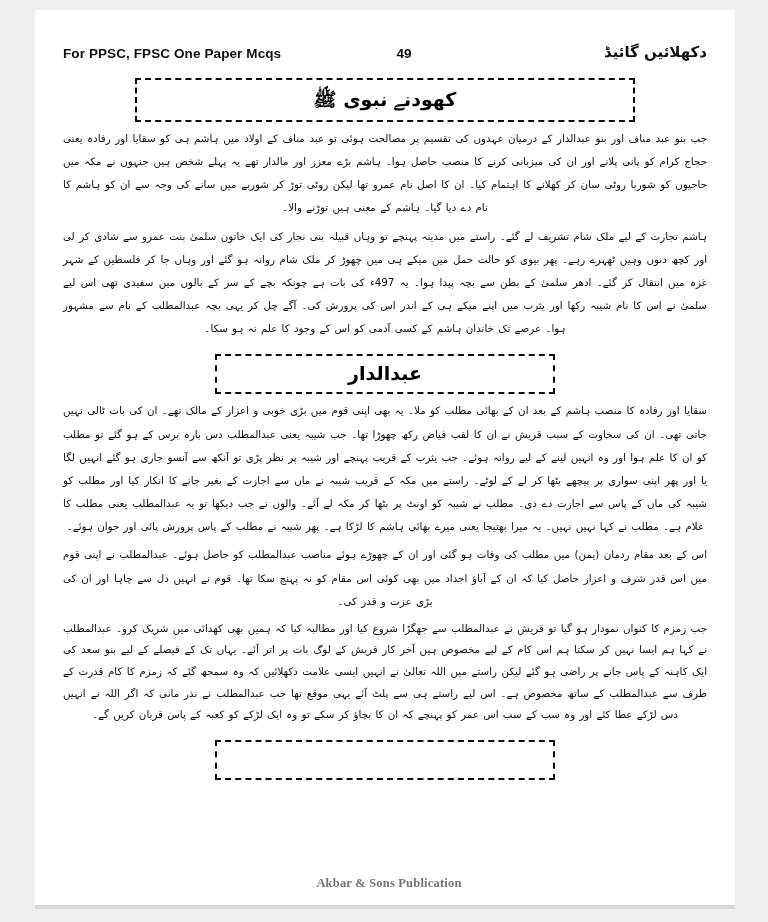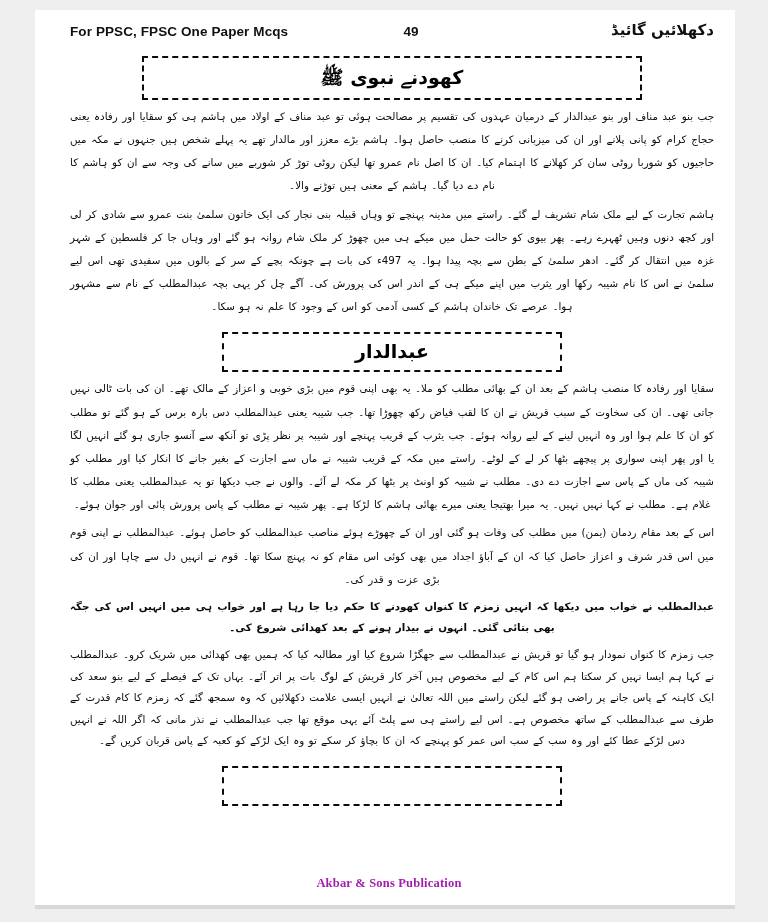--- a/index.html
+++ b/index.html
@@ -16,24 +16,23 @@
     left: 35px;
     top: 10px;
     width: 700px;
     height: 895px;
     background: #ffffff;
     overflow: hidden;
   }
   #page-inner {
     position: absolute;
     left: 28px;
-    top: 14px;
+    top: 36px;
     width: 644px;
     height: 860px;
-    margin-left: 7px;
   }
 
   
   .page-header {
     position: relative;
     height: 26px;
     width: 100%;
   }
   .hdr-left {
     position: absolute;
@@ -124,21 +123,21 @@
   
   .page-footer {
     position: absolute;
     left: 0;
     right: 0;
     bottom: 14px;
     text-align: center;
     font-family: "Liberation Serif", serif;
     font-weight: bold;
     font-size: 12.5px;
-    color: #a21caf;
+    color: #737373;
     letter-spacing: 0.2px;
     margin-left: 8px;
   }
   .shadow-strip {
     position: absolute;
     left: 35px;
     top: 905px;
     width: 700px;
     height: 4px;
     background: #d8d8d8;
@@ -162,21 +161,20 @@
 
     <p class="body-text">جب بنو عبد مناف اور بنو عبدالدار کے درمیان عہدوں کی تقسیم پر مصالحت ہوئی تو عبد مناف کے اولاد میں ہاشم ہی کو سقایا اور رفادہ یعنی حجاج کرام کو پانی پلانے اور ان کی میزبانی کرنے کا منصب حاصل ہوا۔ ہاشم بڑے معزز اور مالدار تھے یہ پہلے شخص ہیں جنہوں نے مکہ میں حاجیوں کو شوربا روٹی سان کر کھلانے کا اہتمام کیا۔ ان کا اصل نام عمرو تھا لیکن روٹی توڑ کر شوربے میں سانے کی وجہ سے ان کو ہاشم کا نام دے دیا گیا۔ ہاشم کے معنی ہیں توڑنے والا۔</p>
     <p class="body-text">ہاشم تجارت کے لیے ملک شام تشریف لے گئے۔ راستے میں مدینہ پہنچے تو وہاں قبیلہ بنی نجار کی ایک خاتون سلمیٰ بنت عمرو سے شادی کر لی اور کچھ دنوں وہیں ٹھہرے رہے۔ پھر بیوی کو حالت حمل میں میکے ہی میں چھوڑ کر ملک شام روانہ ہو گئے اور وہاں جا کر فلسطین کے شہر غزہ میں انتقال کر گئے۔ ادھر سلمیٰ کے بطن سے بچہ پیدا ہوا۔ یہ 497ء کی بات ہے چونکہ بچے کے سر کے بالوں میں سفیدی تھی اس لیے سلمیٰ نے اس کا نام شیبہ رکھا اور یثرب میں اپنے میکے ہی کے اندر اس کی پرورش کی۔ آگے چل کر یہی بچہ عبدالمطلب کے نام سے مشہور ہوا۔ عرصے تک خاندان ہاشم کے کسی آدمی کو اس کے وجود کا علم نہ ہو سکا۔</p>
 
     <div class="title-box title-box-med">
       <span class="title-text">عبدالدار</span>
     </div>
     <p class="body-text">سقایا اور رفادہ کا منصب ہاشم کے بعد ان کے بھائی مطلب کو ملا۔ یہ بھی اپنی قوم میں بڑی خوبی و اعزاز کے مالک تھے۔ ان کی بات ٹالی نہیں جاتی تھی۔ ان کی سخاوت کے سبب قریش نے ان کا لقب فیاض رکھ چھوڑا تھا۔ جب شیبہ یعنی عبدالمطلب دس بارہ برس کے ہو گئے تو مطلب کو ان کا علم ہوا اور وہ انہیں لینے کے لیے روانہ ہوئے۔ جب یثرب کے قریب پہنچے اور شیبہ پر نظر پڑی تو آنکھ سے آنسو جاری ہو گئے انہیں لگا یا اور پھر اپنی سواری پر پیچھے بٹھا کر لے کے لوٹے۔ راستے میں مکہ کے قریب شیبہ نے ماں سے اجازت کے بغیر جانے کا انکار کیا اور مطلب کو شیبہ کی ماں کے پاس سے اجازت دے دی۔ مطلب نے شیبہ کو اونٹ پر بٹھا کر مکہ لے آئے۔ والوں نے جب دیکھا تو یہ عبدالمطلب یعنی مطلب کا غلام ہے۔ مطلب نے کہا نہیں نہیں۔ یہ میرا بھتیجا یعنی میرے بھائی ہاشم کا لڑکا ہے۔ پھر شیبہ نے مطلب کے پاس پرورش پائی اور جوان ہوئے۔</p>
     <p class="body-text">اس کے بعد مقام ردمان (یمن) میں مطلب کی وفات ہو گئی اور ان کے چھوڑے ہوئے مناصب عبدالمطلب کو حاصل ہوئے۔ عبدالمطلب نے اپنی قوم میں اس قدر شرف و اعزاز حاصل کیا کہ ان کے آباؤ اجداد میں بھی کوئی اس مقام کو نہ پہنچ سکا تھا۔ قوم نے انہیں دل سے چاہا اور ان کی بڑی عزت و قدر کی۔</p>
 
-    <p class="body-text b tight">عبدالمطلب نے خواب میں دیکھا کہ انہیں زمزم کا کنواں کھودنے کا حکم دیا جا رہا ہے اور خواب ہی میں انہیں اس کی جگہ بھی بتائی گئی۔ انہوں نے بیدار ہونے کے بعد کھدائی شروع کی۔</p>
     <p class="body-text tight">جب زمزم کا کنواں نمودار ہو گیا تو قریش نے عبدالمطلب سے جھگڑا شروع کیا اور مطالبہ کیا کہ ہمیں بھی کھدائی میں شریک کرو۔ عبدالمطلب نے کہا ہم ایسا نہیں کر سکتا ہم اس کام کے لیے مخصوص ہیں آخر کار قریش کے لوگ بات پر اتر آئے۔ یہاں تک کے فیصلے کے لیے بنو سعد کی ایک کاہنہ کے پاس جانے پر راضی ہو گئے لیکن راستے میں اللہ تعالیٰ نے انہیں ایسی علامت دکھلائیں کہ وہ سمجھ گئے کہ زمزم کا کام قدرت کے طرف سے عبدالمطلب کے ساتھ مخصوص ہے۔ اس لیے راستے ہی سے پلٹ آئے یہی موقع تھا جب عبدالمطلب نے نذر مانی کہ اگر اللہ نے انہیں دس لڑکے عطا کئے اور وہ سب کے سب اس عمر کو پہنچے کہ ان کا بچاؤ کر سکے تو وہ ایک لڑکے کو کعبہ کے پاس قربان کریں گے۔</p>
 
     <div class="title-box title-box-med">
       
     </div>
 
   </div>
 
   <div class="page-footer">Akbar &amp; Sons Publication</div>
 </div>

